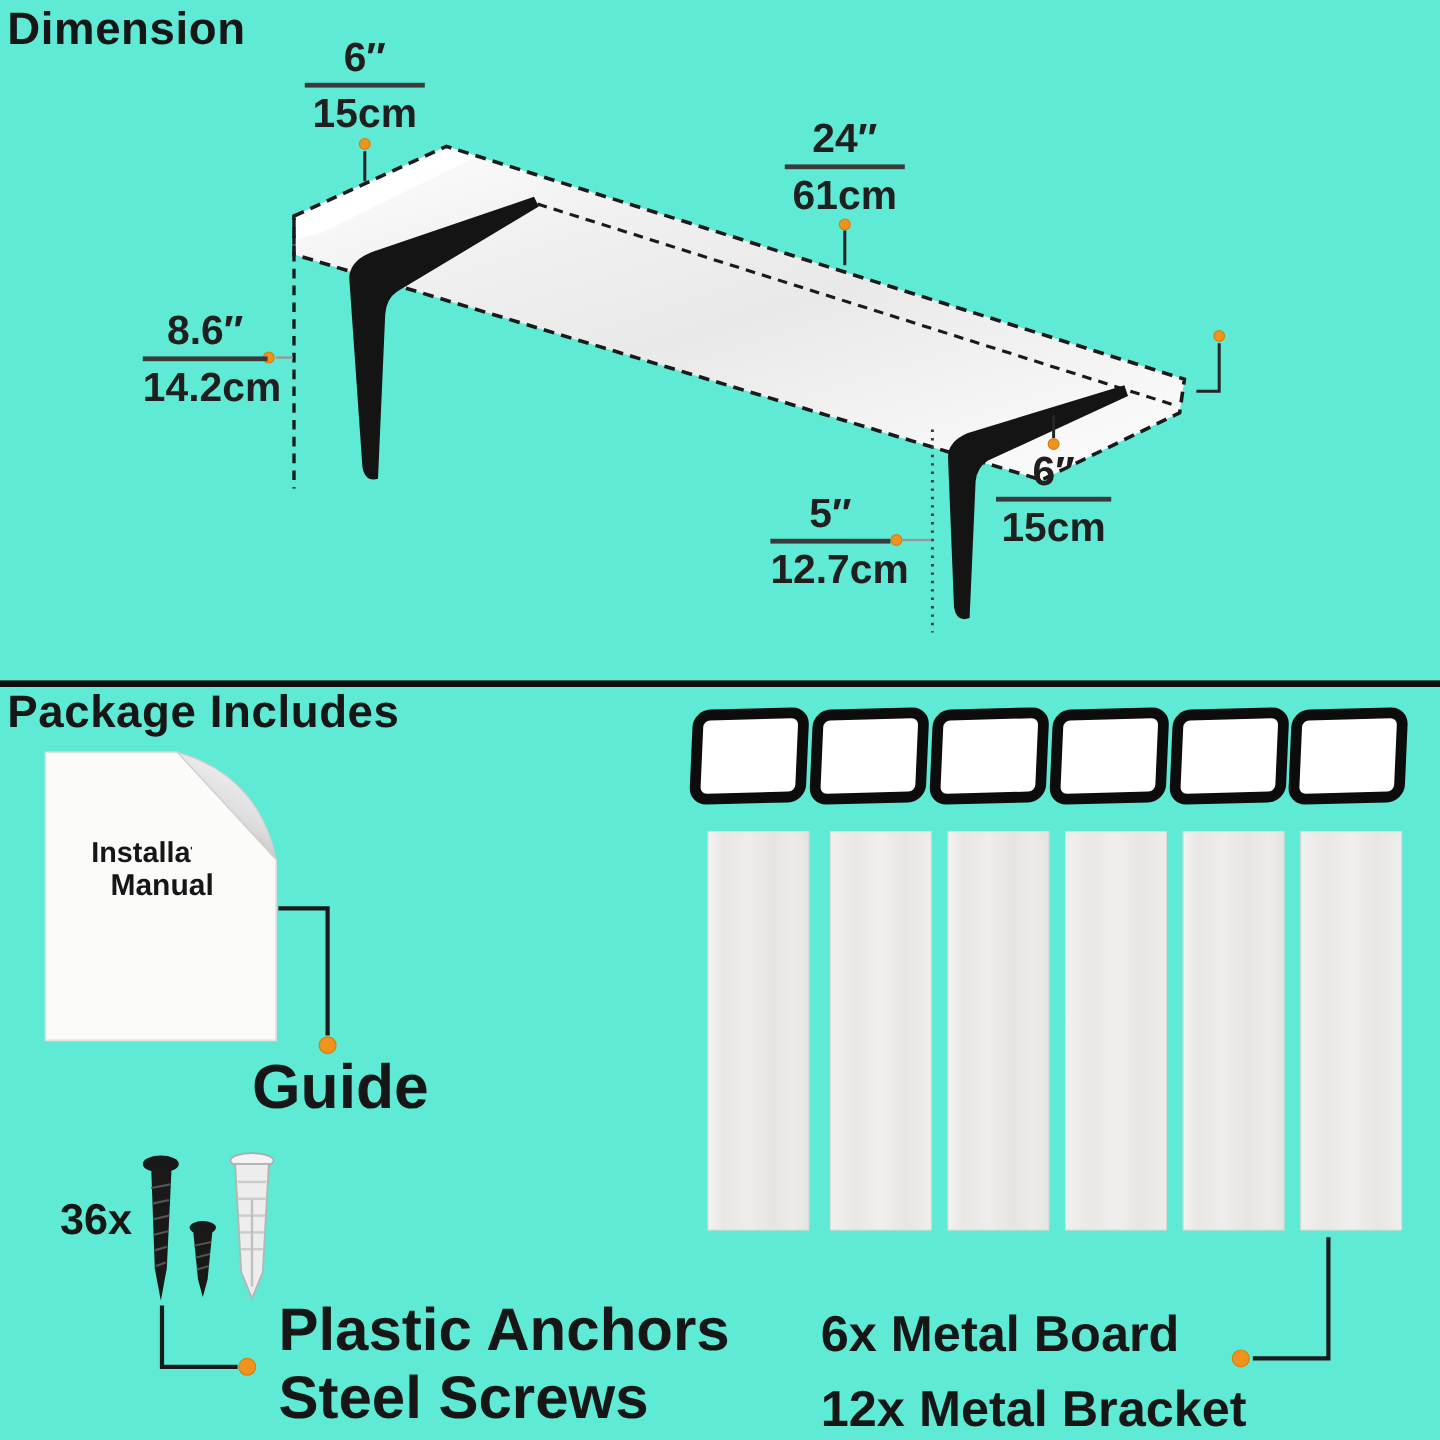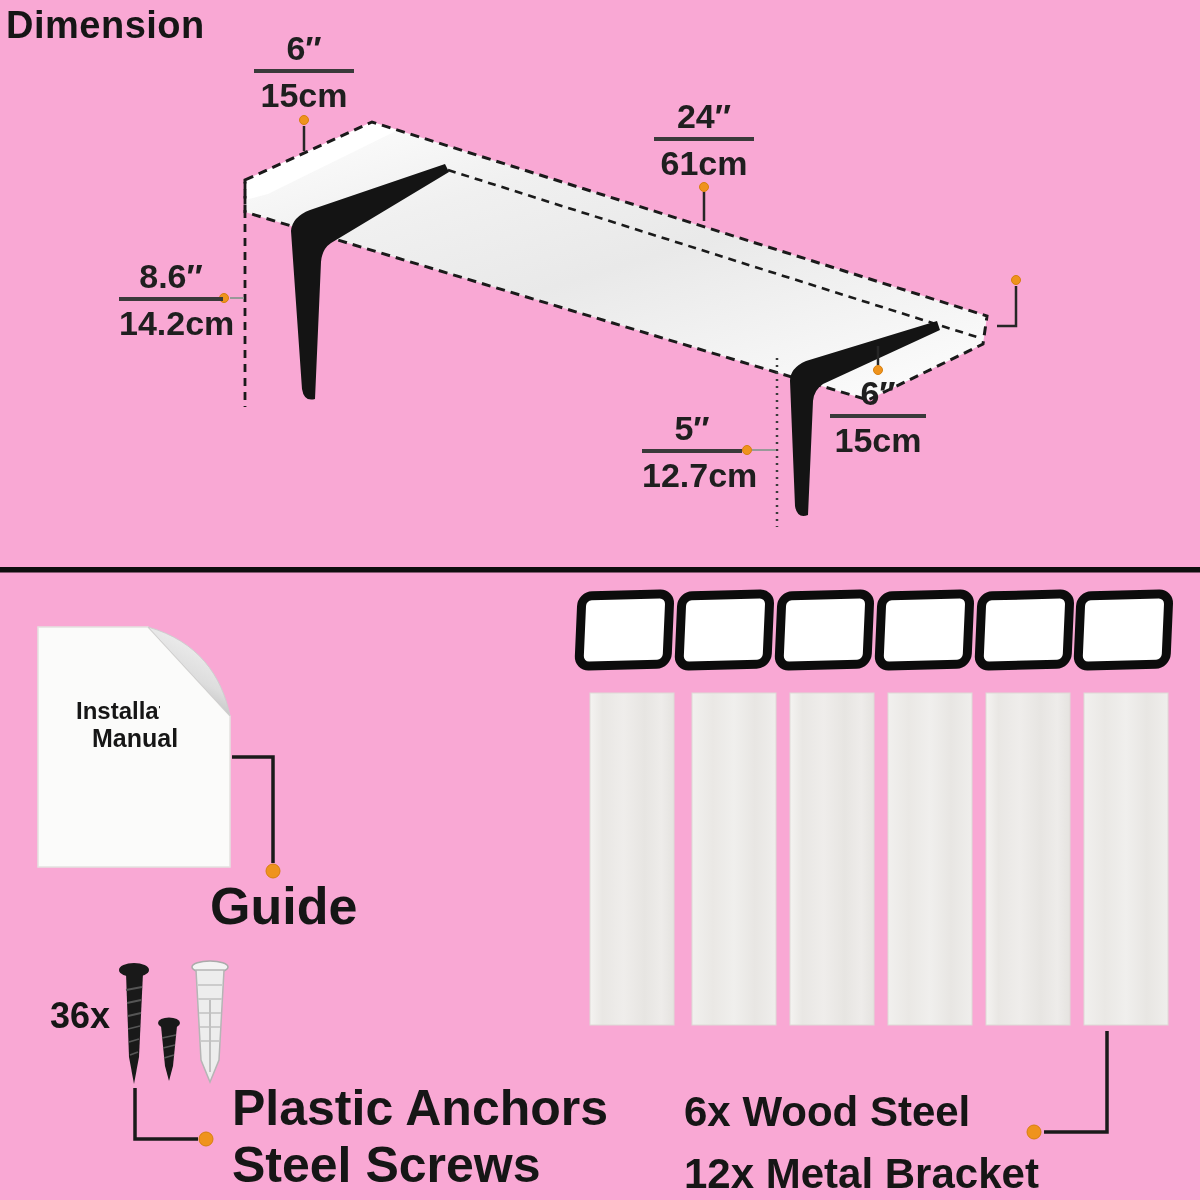--- a/index.html
+++ b/index.html
@@ -1,17 +1,17 @@
 <!DOCTYPE html>
 <html><head>
 <meta charset="utf-8">
 <style>
   html,body{margin:0;padding:0;background:#ffffff;}
   body{width:1200px;height:1200px;font-family:"Liberation Sans",sans-serif;color:#1a1a1a;}
-  #stage{position:relative;width:1200px;height:1200px;overflow:hidden;background:#f9a8d4;}
+  #stage{position:relative;width:1200px;height:1200px;overflow:hidden;background:#5eead4;}
   svg.gfx{position:absolute;left:0;top:0;width:1200px;height:1200px;}
   .txt{position:absolute;font-weight:bold;color:#161616;white-space:nowrap;}
   .section-title{font-size:38px;line-height:44px;letter-spacing:0.5px;}
   .dim{position:absolute;text-align:center;font-weight:bold;font-size:34px;line-height:40px;color:#1f1f1f;}
   .dim .bar{border-top:4px solid #3a3a3a;margin:1px 0 2px 0;height:0;}
   .paper-line1{font-size:24px;line-height:26px;width:84px;overflow:hidden;}
   .paper-line2{font-size:25px;line-height:27px;}
   .guide-label{font-size:52px;line-height:48px;width:120px;text-align:center;}
   .count-label{font-size:36px;line-height:40px;}
   .hw-label{font-size:50px;line-height:44px;}
@@ -187,25 +187,26 @@
     <div class="bar"></div>
     <div>12.7cm</div>
   </div>
 
   <div class="dim" style="left:830px;top:373px;width:96px;">
     <div>6″</div>
     <div class="bar"></div>
     <div>15cm</div>
   </div>
 
+  <div class="txt section-title" style="left:6px;top:572px;">Package Includes</div>
 
   <div class="txt paper-line1" style="left:76px;top:698px;">Installation</div>
   <div class="txt paper-line2" style="left:92px;top:725px;">Manual</div>
   <div class="txt guide-label" style="left:210px;top:882px;">Guide</div>
 
   <div class="txt count-label" style="left:50px;top:996px;">36x</div>
   <div class="txt hw-label" style="left:232px;top:1086px;">Plastic Anchors</div>
   <div class="txt hw-label" style="left:232px;top:1143px;">Steel Screws</div>
 
-  <div class="txt pkg-label" style="left:684px;top:1088px;">6x Wood Steel</div>
+  <div class="txt pkg-label" style="left:684px;top:1088px;">6x Metal Board</div>
   <div class="txt pkg-label" style="left:684px;top:1150px;">12x Metal Bracket</div>
 
 </div>
 
 </body></html>

